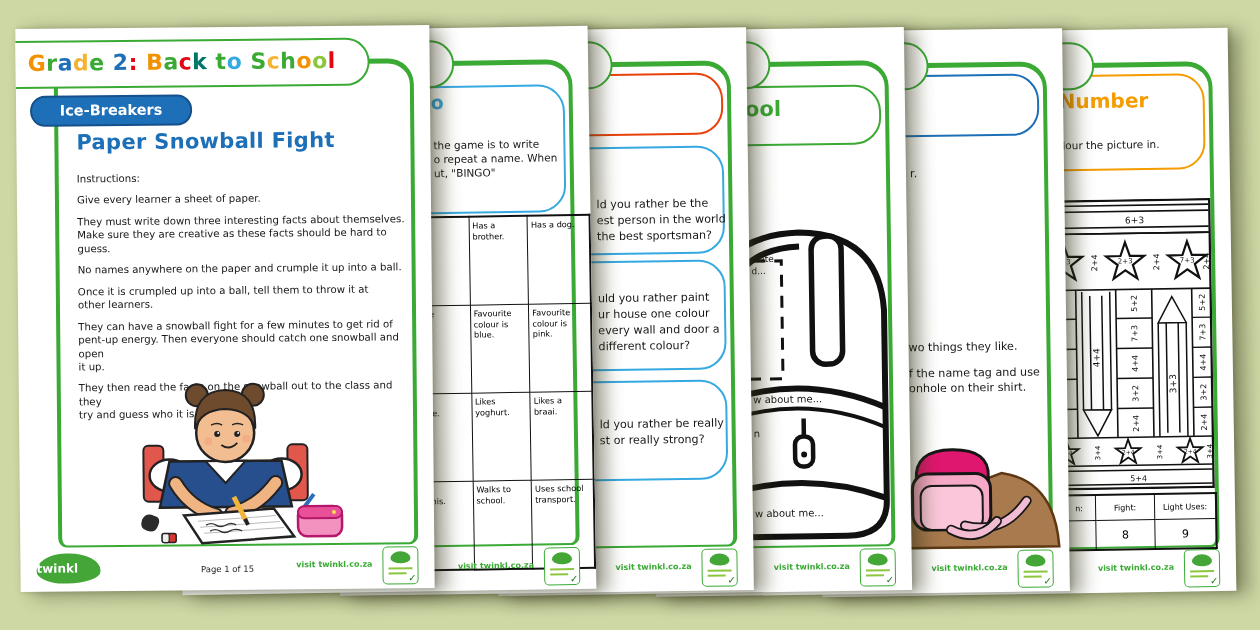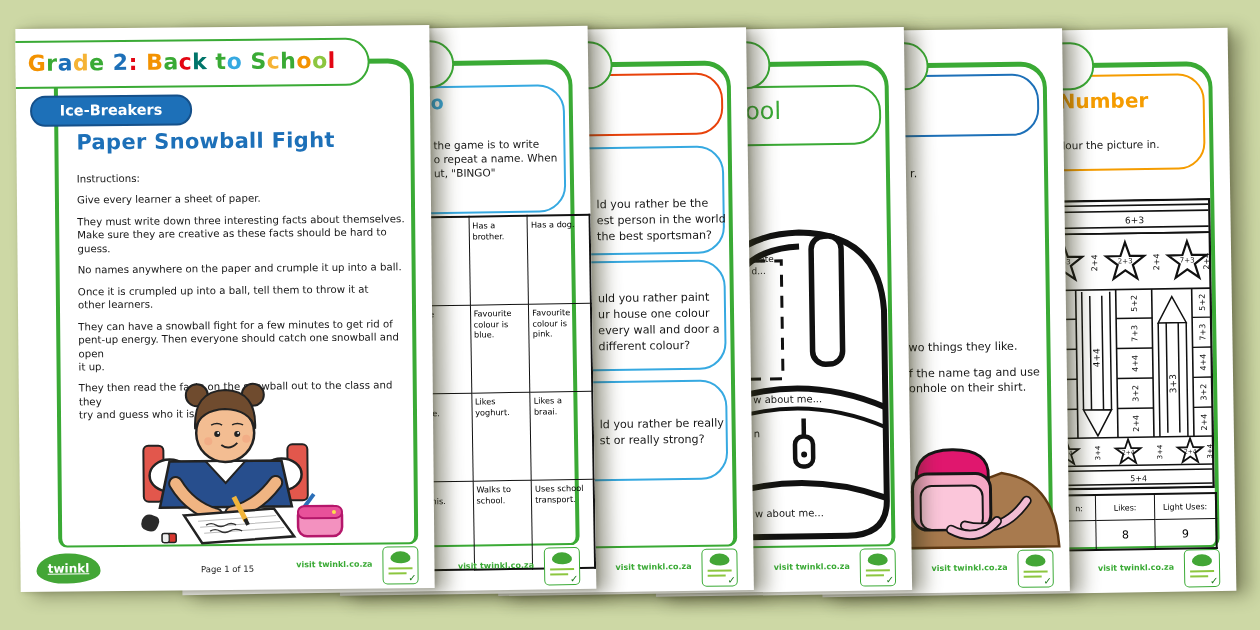--- a/index.html
+++ b/index.html
@@ -24,21 +24,21 @@
   .stamp .chk{position:absolute;right:1px;bottom:0px;font-size:10px;color:#1b7a1b;font-weight:bold;}
 
   
   .badge{position:absolute;left:14px;top:67px;width:158px;height:27px;background:#1d70b8;border:2px solid #15508a;
          border-radius:15px;color:#fff;font-weight:bold;font-size:14.5px;text-align:center;line-height:26px;z-index:2;}
   .heading1{position:absolute;left:60px;top:102px;color:#1d70b8;font-size:21px;font-weight:bold;z-index:2;letter-spacing:.3px;}
   .instructions{position:absolute;left:60px;top:144px;width:334px;font-size:10.2px;line-height:1.32;color:#161616;z-index:2;}
   .instructions p{margin:0 0 8px 0;}
   .logo-blob{position:absolute;left:16px;top:525px;width:64px;height:30px;background:#43a636;
              border-radius:48% 52% 55% 45%/62% 60% 42% 44%;color:#fff;font-weight:bold;font-size:12px;
-             text-align:center;line-height:30px;z-index:2;text-decoration:underline;}
+             text-align:left;line-height:30px;z-index:2;}
   .pagenum{position:absolute;left:0;right:0;top:537px;text-align:center;font-size:8.5px;color:#222;z-index:2;}
 
   
   .cbox{position:absolute;left:28px;width:358px;border-radius:27px;background:#fff;z-index:2;}
   .frag{position:absolute;font-size:11px;color:#161616;z-index:2;line-height:1.35;}
 
   
   .btable{position:absolute;left:232px;top:188px;border:2px solid #111;border-collapse:collapse;z-index:2;}
   .btable td{border:1px solid #111;width:52px;height:81px;vertical-align:top;padding:3px;font-size:8.2px;line-height:1.3;white-space:pre-line;}
 
@@ -208,21 +208,21 @@
         <div class="chk">✓</div>
     </div>
   </div>
 
   <div class="page back" style="left:494px;top:30px;z-index:30;transform:rotate(-0.85deg);">
     <div class="frame"></div>
     <div class="bubble">
       <div class="red-l"></div>
     </div>
     <div class="cbox" style="top:57px;height:56px;border:2px solid #3aaa35;"></div>
-    <span class="frag" style="left:254px;top:66px;color:#3aaa35;font-size:24px;font-weight:normal;">ool</span>
+    <span class="frag" style="left:254px;top:66px;color:#3aaa35;font-size:21px;font-weight:bold;">ool</span>
     <svg style="position:absolute;left:200px;top:168px;z-index:2;" width="212" height="348" viewBox="0 0 212 348">
       <path d="M30 340 Q14 340 14 310 L14 130 Q14 38 106 36 Q186 38 190 115 L190 305 Q190 340 150 340 Z" fill="#fff" stroke="#111" stroke-width="6"></path>
       <path d="M28 130 Q32 52 106 50" fill="none" stroke="#111" stroke-width="6"></path>
       <rect x="118" y="40" width="30" height="128" rx="13" fill="#fff" stroke="#111" stroke-width="5.5"></rect>
       <rect x="-24" y="64" width="112" height="118" fill="none" stroke="#111" stroke-width="3" stroke-dasharray="12 9"></rect>
       <path d="M16 208 Q105 174 190 212" fill="none" stroke="#111" stroke-width="6"></path>
       <path d="M16 228 Q105 194 190 232" fill="none" stroke="#111" stroke-width="4"></path>
       <line x1="108" y1="222" x2="108" y2="240" stroke="#111" stroke-width="4.5"></line>
       <rect x="99" y="240" width="18" height="30" rx="8" fill="#fff" stroke="#111" stroke-width="4.5"></rect>
       <circle cx="108" cy="258" r="3" fill="#111"></circle>
@@ -349,21 +349,21 @@
 
       <path d="M14 271 H170 M14 285 H170" stroke="#111" stroke-width="1.5"></path>
       <polygon points="14,271 14,285 2,278" fill="#fff" stroke="#111" stroke-width="1.5"></polygon>
       <text x="96" y="282" font-size="8" text-anchor="middle">5+4</text>
     </svg>
 
     <table class="ktable">
       <tbody>
           <tr class="kh">
         <td style="width:30px">n:</td>
-        <td style="width:56px">Likes:</td>
+        <td style="width:56px">Fight:</td>
         <td style="width:58px">Light Uses:</td>
       </tr>
       <tr class="kv">
         <td></td>
         <td>8</td>
         <td>9</td>
       </tr>
     </tbody>
       </table>
     <span class="visit">visit twinkl.co.za</span>

